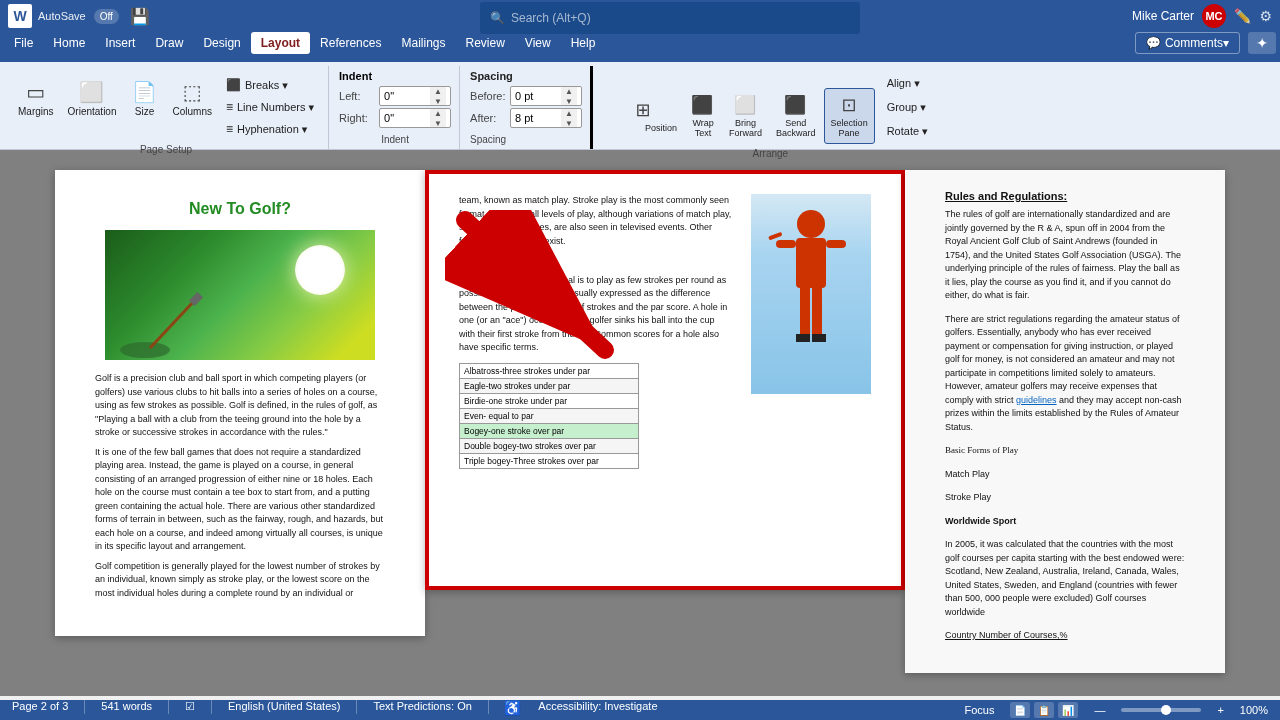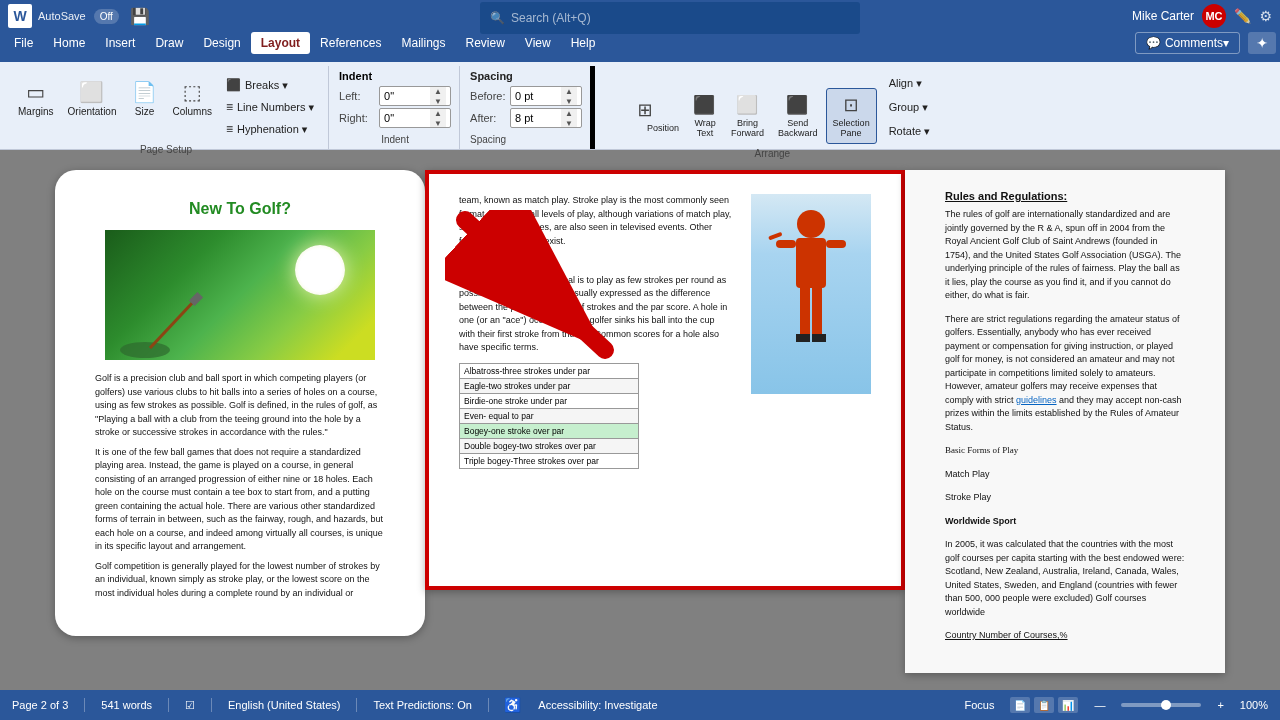--- a/index.html
+++ b/index.html
@@ -195,21 +195,21 @@
       display: flex;
       flex-direction: column;
       gap: 0;
     }
 
     
     .spacing-group {
       display: flex;
       flex-direction: column;
       padding: 4px 8px;
-      border-right: 5px solid #000000;
+      border-right: 3px solid #000000;
     }
     .spacing-title { font-size: 11px; font-weight: 600; color: #222; margin-bottom: 4px; }
     .spacing-row {
       display: flex;
       align-items: center;
       gap: 4px;
       margin-bottom: 2px;
     }
     .spacing-label { font-size: 11px; color: #444; width: 36px; }
     .spacing-input {
@@ -269,21 +269,20 @@
       position: relative;
       font-size: 10px;
       color: #111;
     }
 
     
     .page-left {
       width: 370px;
       min-height: 460px;
       padding: 30px 40px;
-      border-radius: 21px;
     }
 
     .page-left h2 {
       color: #228B22;
       font-size: 16px;
       text-align: center;
       margin-bottom: 12px;
     }
 
     .page-left .golf-image {
@@ -392,24 +391,23 @@
 
     
     #two-pages {
       display: flex;
       gap: 0;
       align-items: flex-start;
     }
 
     
     #status-bar {
-      height: 30px;
+      height: 20px;
       background: #2b579a;
       display: flex;
-      align-items: center;
       padding: 0 12px;
       color: white;
       font-size: 11px;
       gap: 16px;
       position: fixed;
       bottom: 0;
       width: 1280px;
     }
     #status-bar .divider { width: 1px; height: 14px; background: rgba(255,255,255,0.3); }
     #status-bar .zoom-area {

